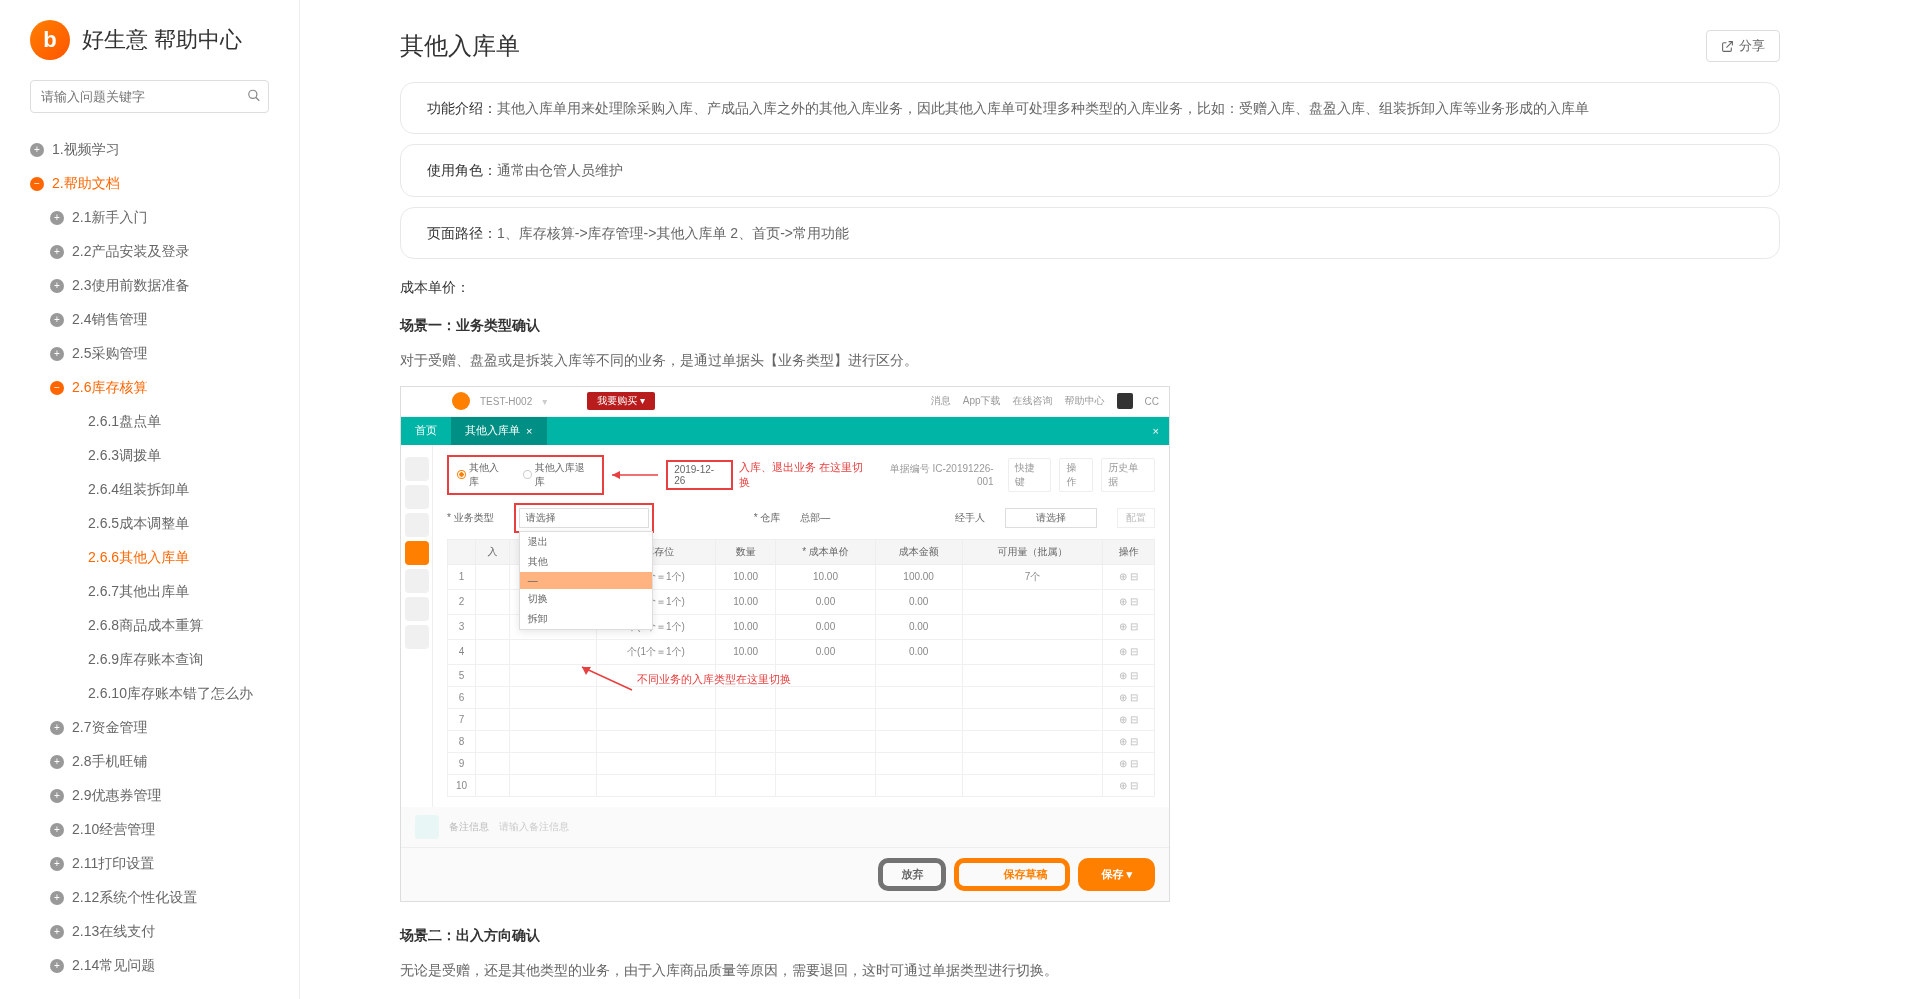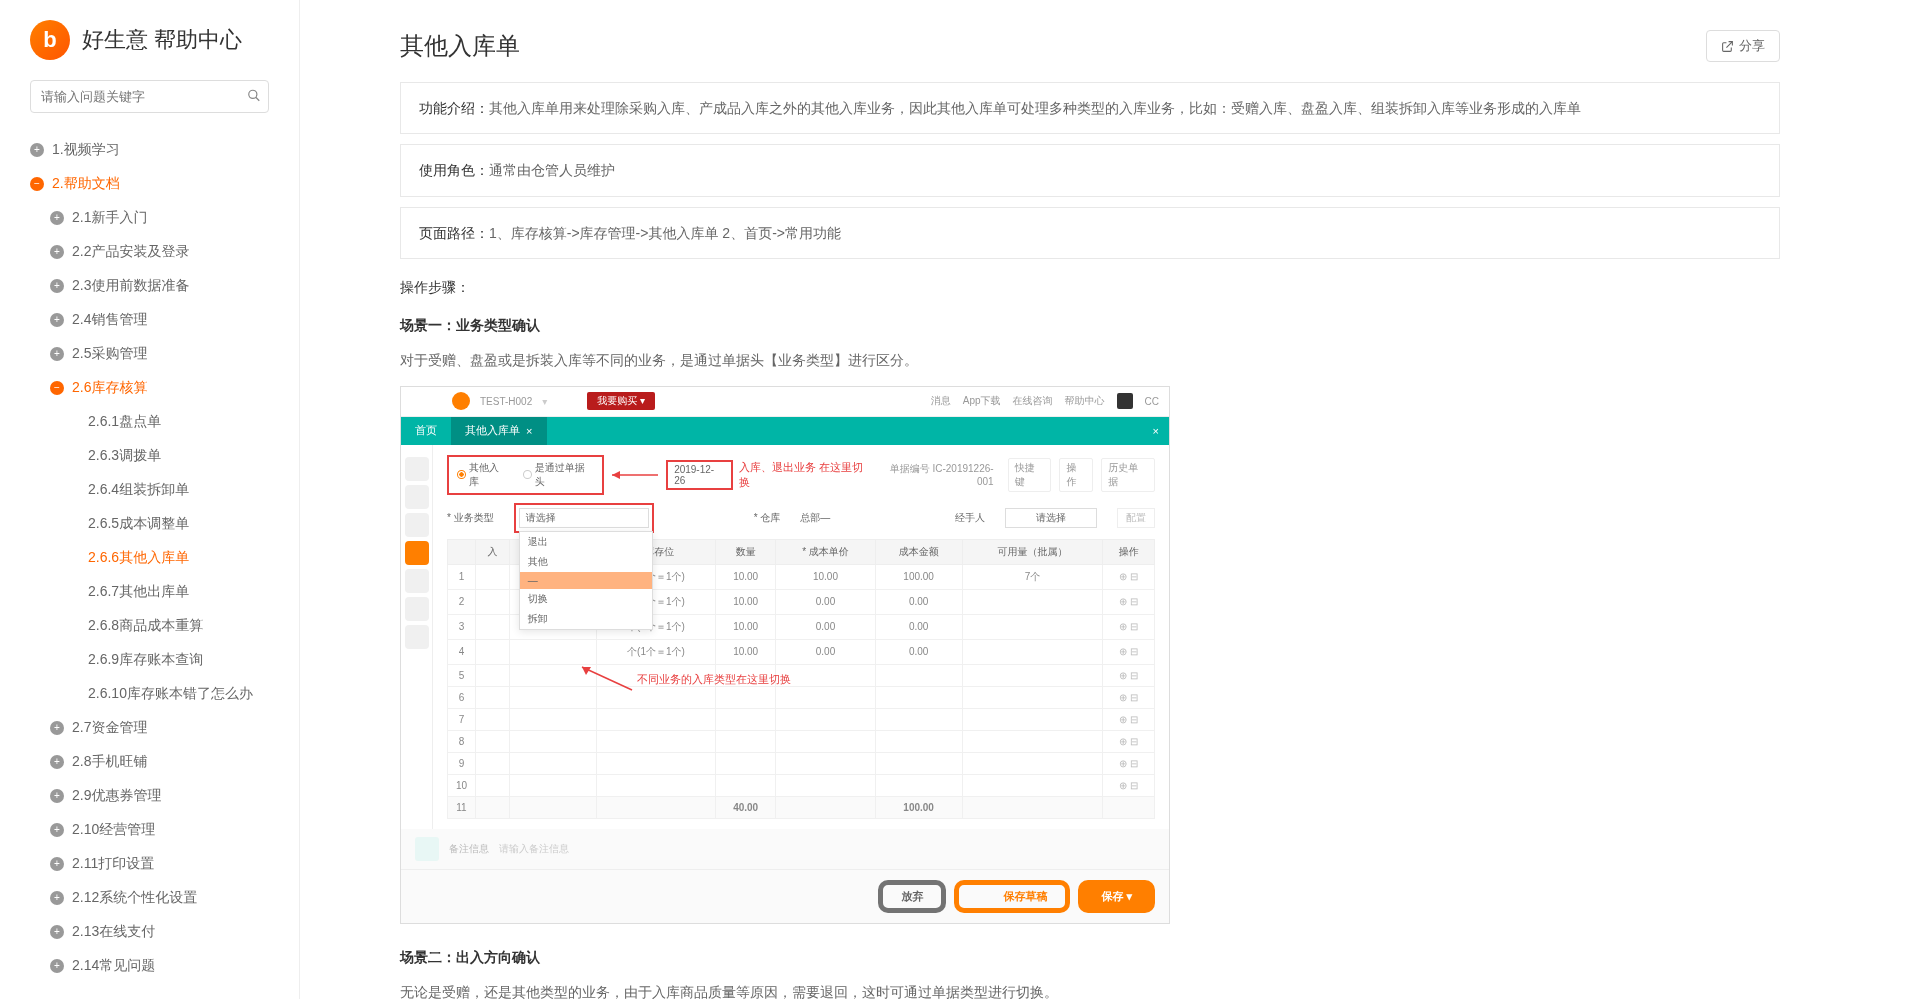--- a/index.html
+++ b/index.html
@@ -18,21 +18,21 @@
 .nav-item.level-2 { padding-left: 20px; }
 .nav-item.level-3 { padding-left: 58px; }
 .nav-item.orange { color: #ff6600; }
 .nav-icon { width: 14px; height: 14px; border-radius: 50%; background: #999; color: #fff; display: inline-flex; align-items: center; justify-content: center; font-size: 10px; margin-right: 8px; line-height: 1; }
 .nav-icon.minus { background: #ff6600; }
 .nav-item a { color: inherit; text-decoration: none; }
 .main { flex: 1; padding: 30px 140px 30px 100px; }
 .title-row { display: flex; justify-content: space-between; align-items: center; margin-bottom: 20px; }
 .page-title { font-size: 24px; color: #333; font-weight: normal; }
 .share-btn { border: 1px solid #ddd; padding: 6px 14px; border-radius: 4px; color: #666; font-size: 13px; cursor: pointer; display: flex; align-items: center; gap: 5px; }
-.info-box { border: 1px solid #e8e8e8; padding: 14px 18px; margin-bottom: 10px; border-radius: 0; font-size: 14px; color: #666; line-height: 1.6; }
+.info-box { border: 1px solid #e8e8e8; padding: 14px 26px; margin-bottom: 10px; border-radius: 14px; font-size: 14px; color: #666; line-height: 1.6; }
 .info-label { color: #333; }
 .section-title { font-size: 14px; color: #333; margin: 20px 0 12px; }
 .section-title.bold { font-weight: bold; }
 .para { font-size: 14px; color: #666; line-height: 1.9; margin-bottom: 6px; }
 .screenshot { width: 770px; border: 1px solid #ddd; margin: 12px 0 25px; background: #fafafa; position: relative; }
 .ss-topbar { height: 30px; background: #fff; display: flex; align-items: center; padding: 0 10px; font-size: 10px; justify-content: space-between; border-bottom: 1px solid #eee; }
 .ss-topbar-left { display: flex; align-items: center; gap: 10px; margin-left: 41px; }
 .ss-logo { width: 18px; height: 18px; border-radius: 50%; background: #ff7f00; }
 .ss-toptext { color: #999; }
 .ss-topbar-right { display: flex; align-items: center; gap: 12px; color: #999; }
@@ -201,21 +201,21 @@
     <div class="info-box">
       <span class="info-label">功能介绍：</span><span>其他入库单用来处理除采购入库、产成品入库之外的其他入库业务，因此其他入库单可处理多种类型的入库业务，比如：受赠入库、盘盈入库、组装拆卸入库等业务形成的入库单</span>
     </div>
     <div class="info-box">
       <span class="info-label">使用角色：</span><span>通常由仓管人员维护</span>
     </div>
     <div class="info-box">
       <span class="info-label">页面路径：</span><span>1、库存核算-&gt;库存管理-&gt;其他入库单 2、首页-&gt;常用功能</span>
     </div>
 
-    <p class="section-title">操作步骤：</p>
+    <p class="section-title">成本单价：</p>
     <p class="section-title bold">场景一：业务类型确认</p>
     <p class="para">对于受赠、盘盈或是拆装入库等不同的业务，是通过单据头【业务类型】进行区分。</p>
 
     <div class="screenshot">
       <div class="ss-topbar">
         <div class="ss-topbar-left">
           <div class="ss-logo"></div>
           <span class="ss-toptext">TEST-H002</span>
           <span style="color:#ccc">▾</span>
           <span style="background:#b91c1c;color:#fff;padding:2px 10px;border-radius:2px;font-size:10px;margin-left:30px">我要购买&nbsp;▾</span>
@@ -247,21 +247,21 @@
         <div class="ss-content">
           <div class="ss-row1">
             <div style="display:flex;align-items:center;gap:6px">
               <div class="ss-radio-group">
                 <div class="ss-radio">
                     <span class="ss-radio-dot checked"></span>
                     <span>其他入库</span>
                   </div>
                 <div class="ss-radio">
                     <span class="ss-radio-dot"></span>
-                    <span>是通过单据头</span>
+                    <span>其他入库退库</span>
                   </div>
               </div>
               <svg width="50" height="14">
                   <line x1="48" y1="7" x2="2" y2="7" stroke="#e84040" stroke-width="1.5"></line>
                   <polygon points="2,7 10,3 10,11" fill="#e84040"></polygon>
                 </svg>
               <span class="ss-date-box">2019-12-26</span>
               <span class="ss-annot">入库、退出业务 在这里切换</span>
             </div>
             <div style="display:flex;align-items:center;gap:14px">
@@ -411,31 +411,20 @@
                     <td class="num-col">10</td>
                     <td></td>
                     <td></td>
                     <td></td>
                     <td></td>
                     <td></td>
                     <td></td>
                     <td></td>
                     <td style="color:#bbb">⊕ ⊟</td>
                   </tr>
-                  <tr class="ss-totals">
-                    <td class="num-col">11</td>
-                    <td></td>
-                    <td></td>
-                    <td></td>
-                    <td><b>40.00</b></td>
-                    <td></td>
-                    <td><b>100.00</b></td>
-                    <td></td>
-                    <td></td>
-                  </tr>
                 </tbody>
             </table>
             <div style="position:absolute;top:126px;left:130px;display:flex;align-items:center">
               <svg width="60" height="30">
                   <line x1="55" y1="25" x2="5" y2="2" stroke="#e84040" stroke-width="1.5"></line>
                   <polygon points="5,2 14,2 9,10" fill="#e84040"></polygon>
                 </svg>
               <span class="ss-annot">不同业务的入库类型在这里切换</span>
             </div>
           </div>

